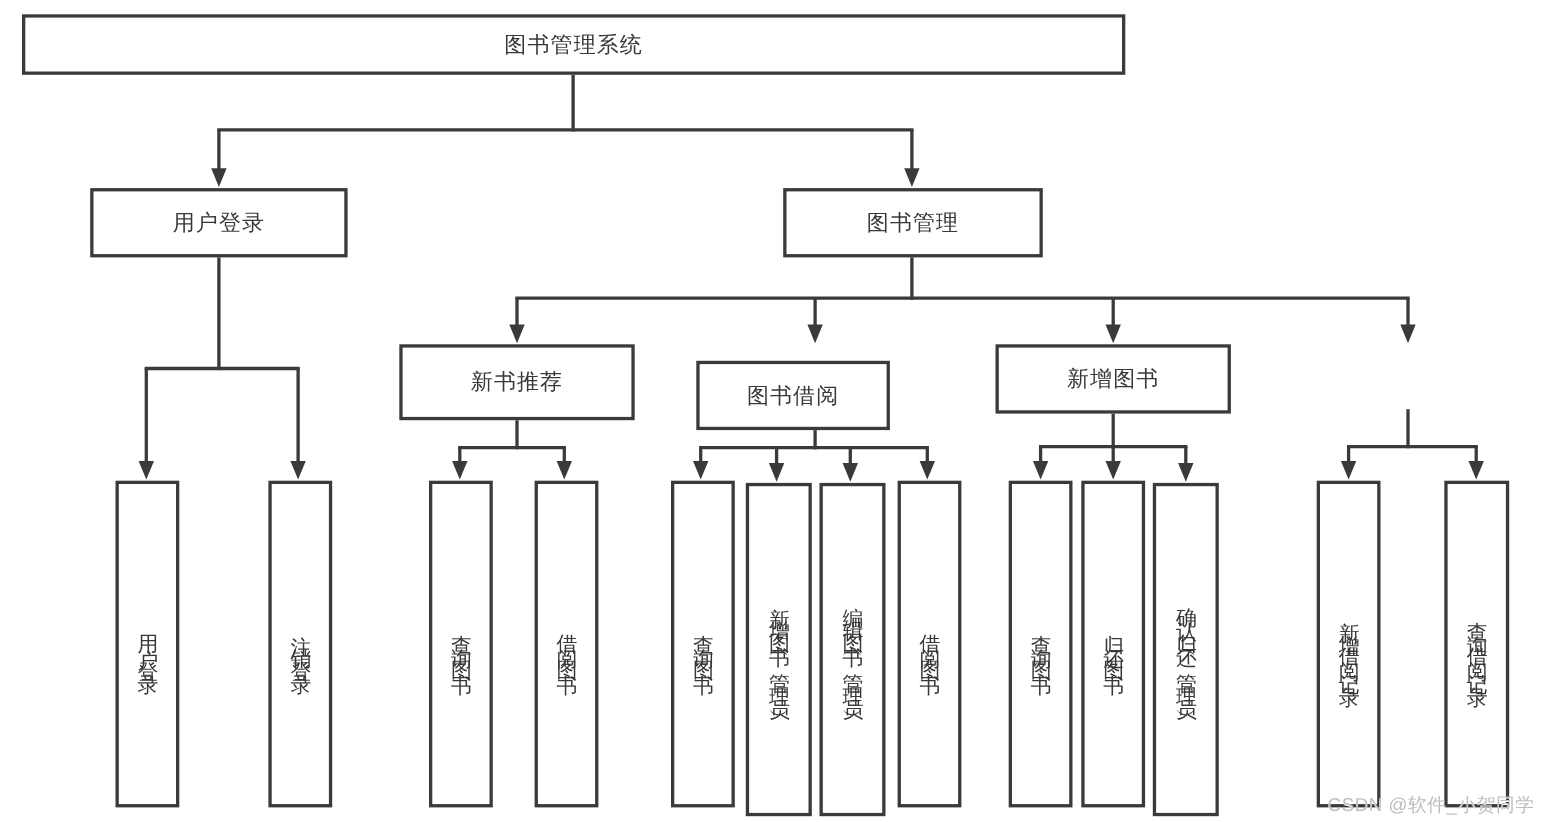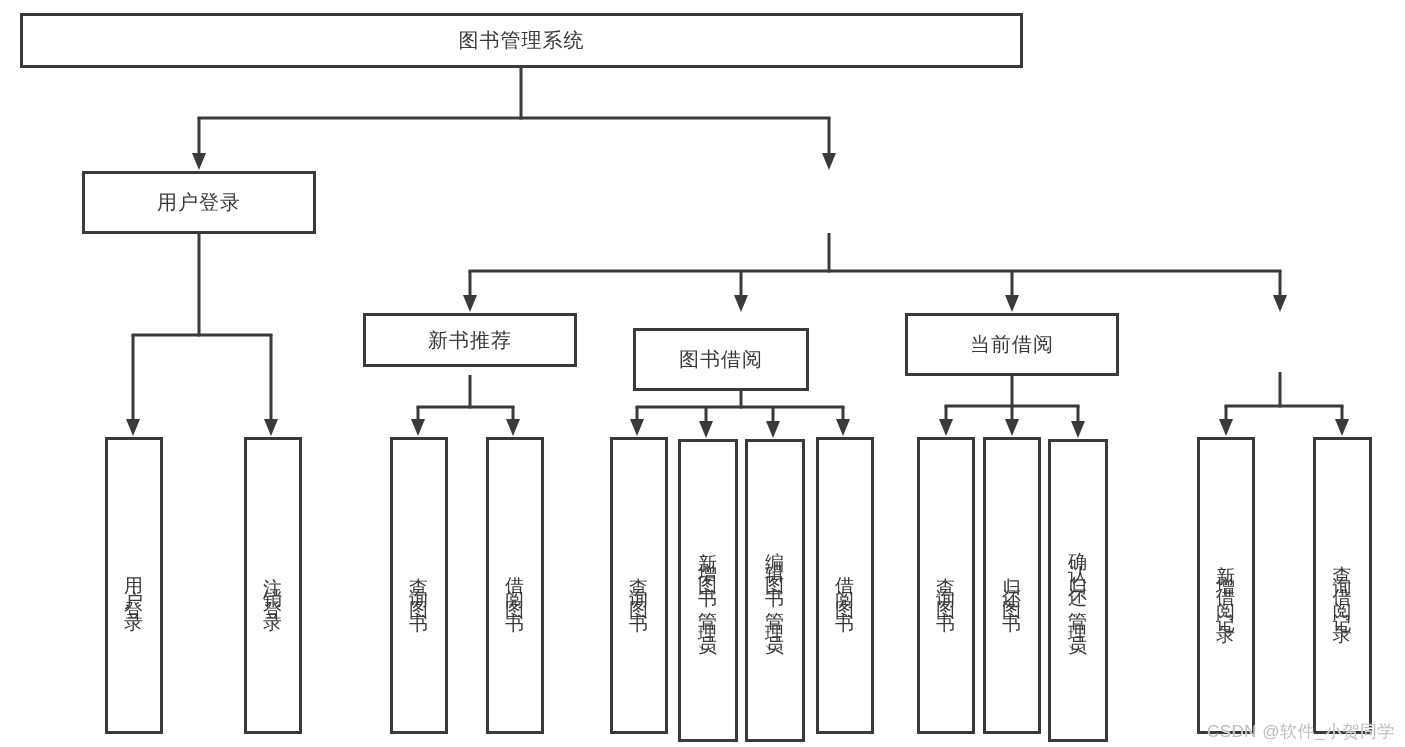--- a/index.html
+++ b/index.html
@@ -125,29 +125,32 @@
     </g>
   </svg>
 
   <div class="box h" style="left:20px;top:13px;width:1003px;height:55px">
     <span>图书管理系统</span>
   </div>
 
   <div class="box h" style="left:82px;top:171px;width:234px;height:63px">
     <span>用户登录</span>
   </div>
+  <div class="box h" style="left:712px;top:171px;width:236px;height:63px">
+    <span>图书管理</span>
+  </div>
 
-  <div class="box h" style="left:363px;top:313px;width:214px;height:54px">
+  <div class="box h" style="left:363px;top:313px;width:214px;height:69px">
     <span>新书推荐</span>
   </div>
   <div class="box h" style="left:633px;top:328px;width:176px;height:63px">
     <span>图书借阅</span>
   </div>
   <div class="box h" style="left:905px;top:313px;width:214px;height:63px">
-    <span>当前借阅</span>
+    <span>新增图书</span>
   </div>
 
   <div class="box v" style="left:105px;top:437px;width:58px;height:297px">
     <span>用户登录</span>
   </div>
   <div class="box v" style="left:244px;top:437px;width:58px;height:297px">
     <span>注销登录</span>
   </div>
 
   <div class="box v" style="left:390px;top:437px;width:58px;height:297px">

